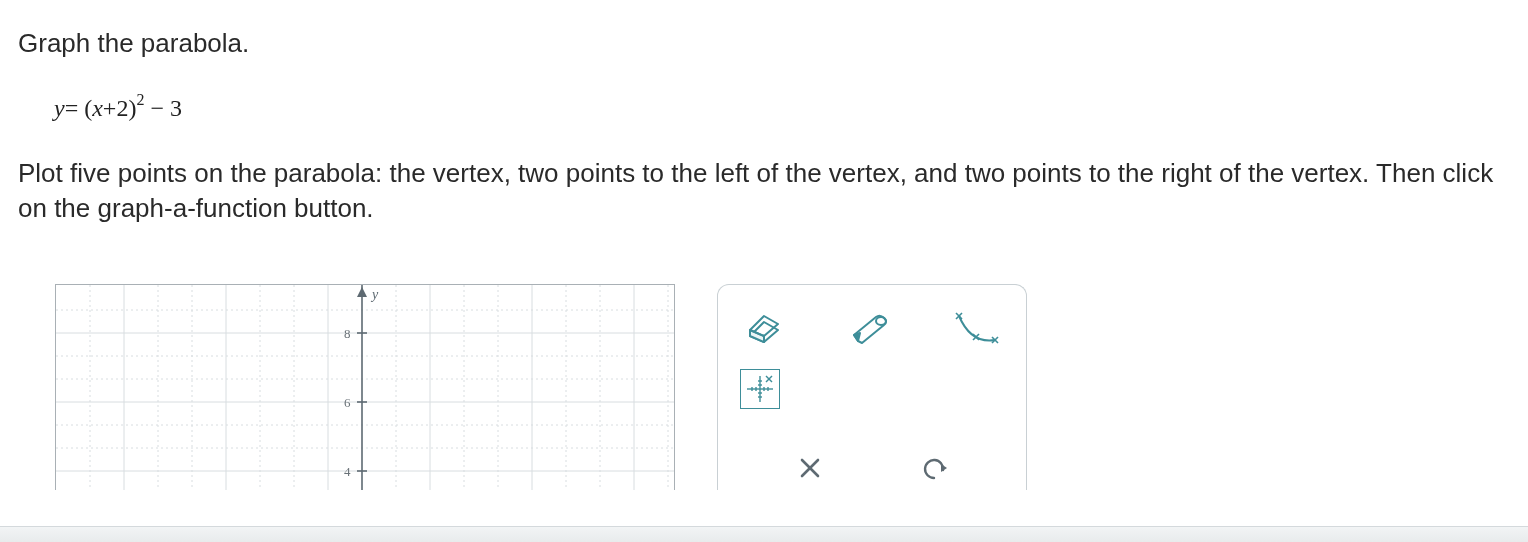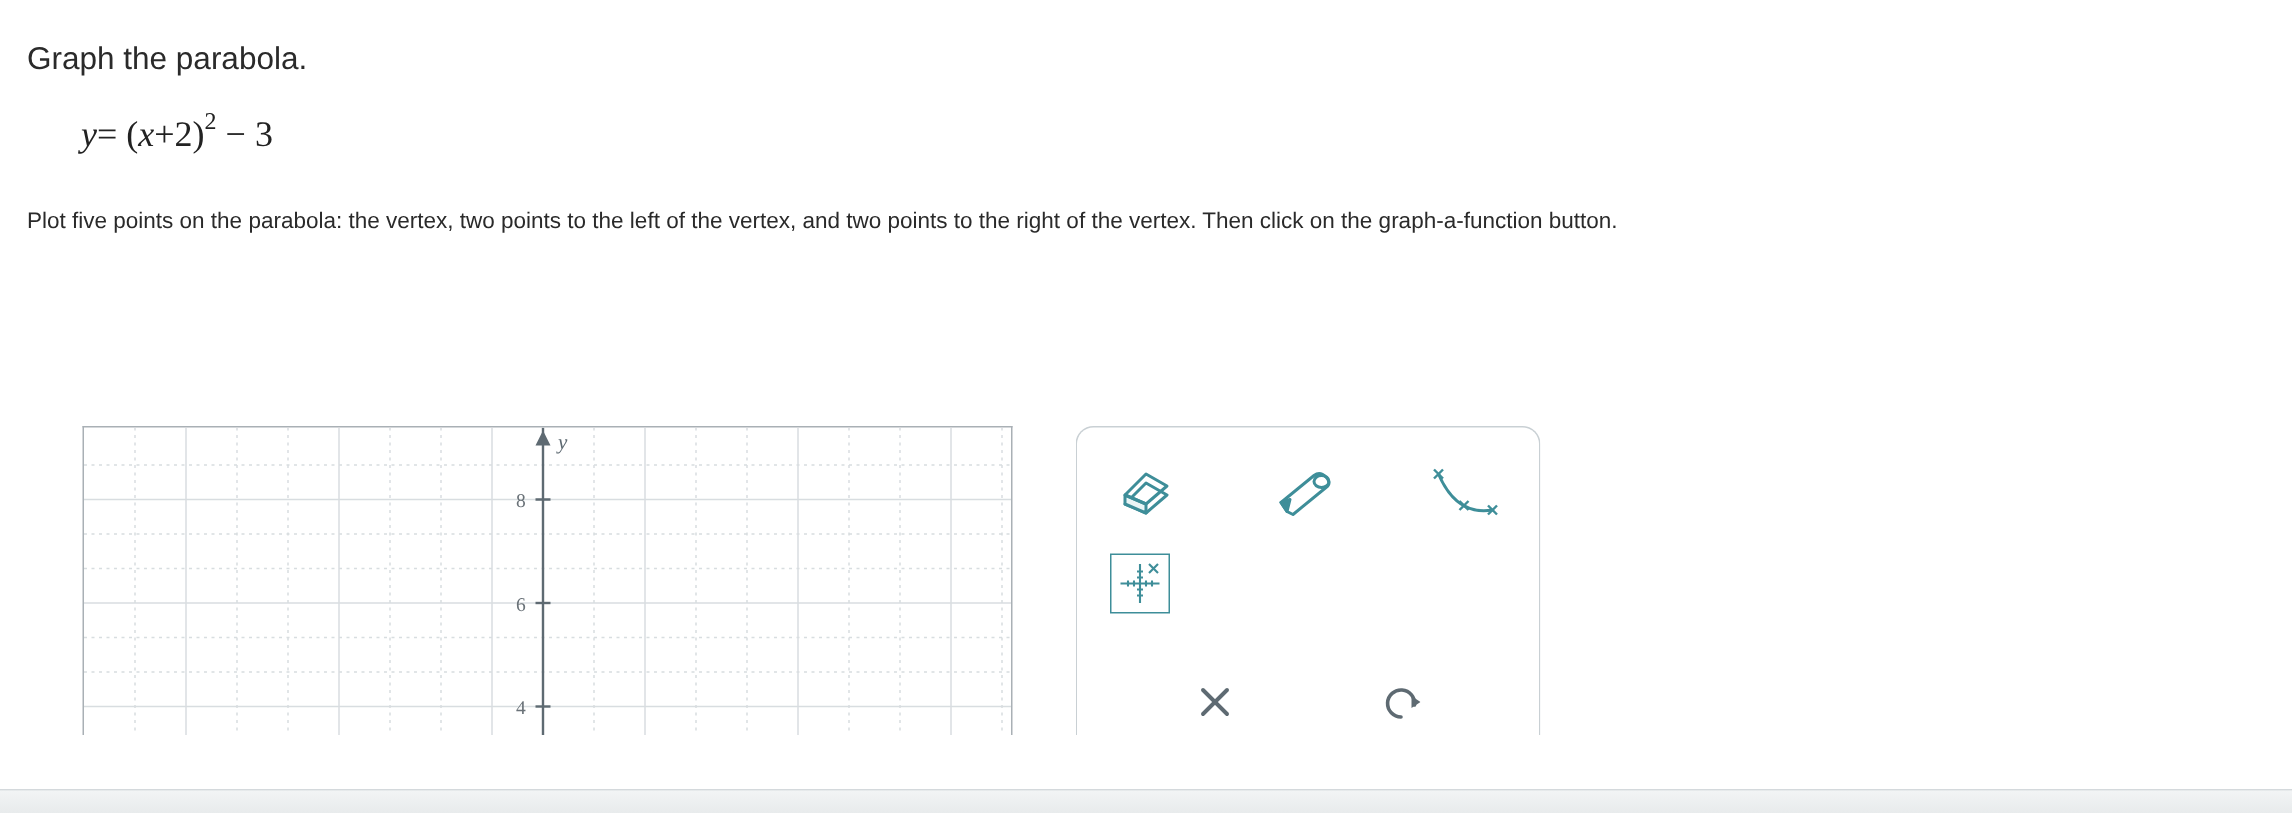--- a/index.html
+++ b/index.html
@@ -7,32 +7,32 @@
     font-family: Verdana, Geneva, sans-serif;
     font-size: 20px;
     color: #333;
     background: #fff;
     width: 1528px;
     height: 542px;
     overflow: hidden;
     position: relative;
   }
   .prompt-area { padding: 28px 18px 0 18px; }
-  .prompt-line1 { font-size: 21px; color: #2a2a2a; margin-bottom: 23px; }
+  .prompt-line1 { font-size: 26px; color: #2a2a2a; margin-bottom: 34px; }
   .equation {
     font-family: "Times New Roman", Times, serif;
     font-size: 24px;
     font-style: italic;
     margin-left: 36px;
     margin-bottom: 34px;
     color: #222;
   }
   .equation .upright { font-style: normal; }
   .equation sup { font-size: 16px; font-style: normal; position: relative; top: -2px; }
-  .prompt-line2 { font-size: 15px; color: #2a2a2a; line-height: 1.35; }
+  .prompt-line2 { font-size: 26px; color: #2a2a2a; line-height: 1.35; }
 
   .work-row {
     position: absolute;
     left: 55px;
     top: 284px;
     display: flex;
     align-items: flex-start;
     gap: 42px;
   }
 

